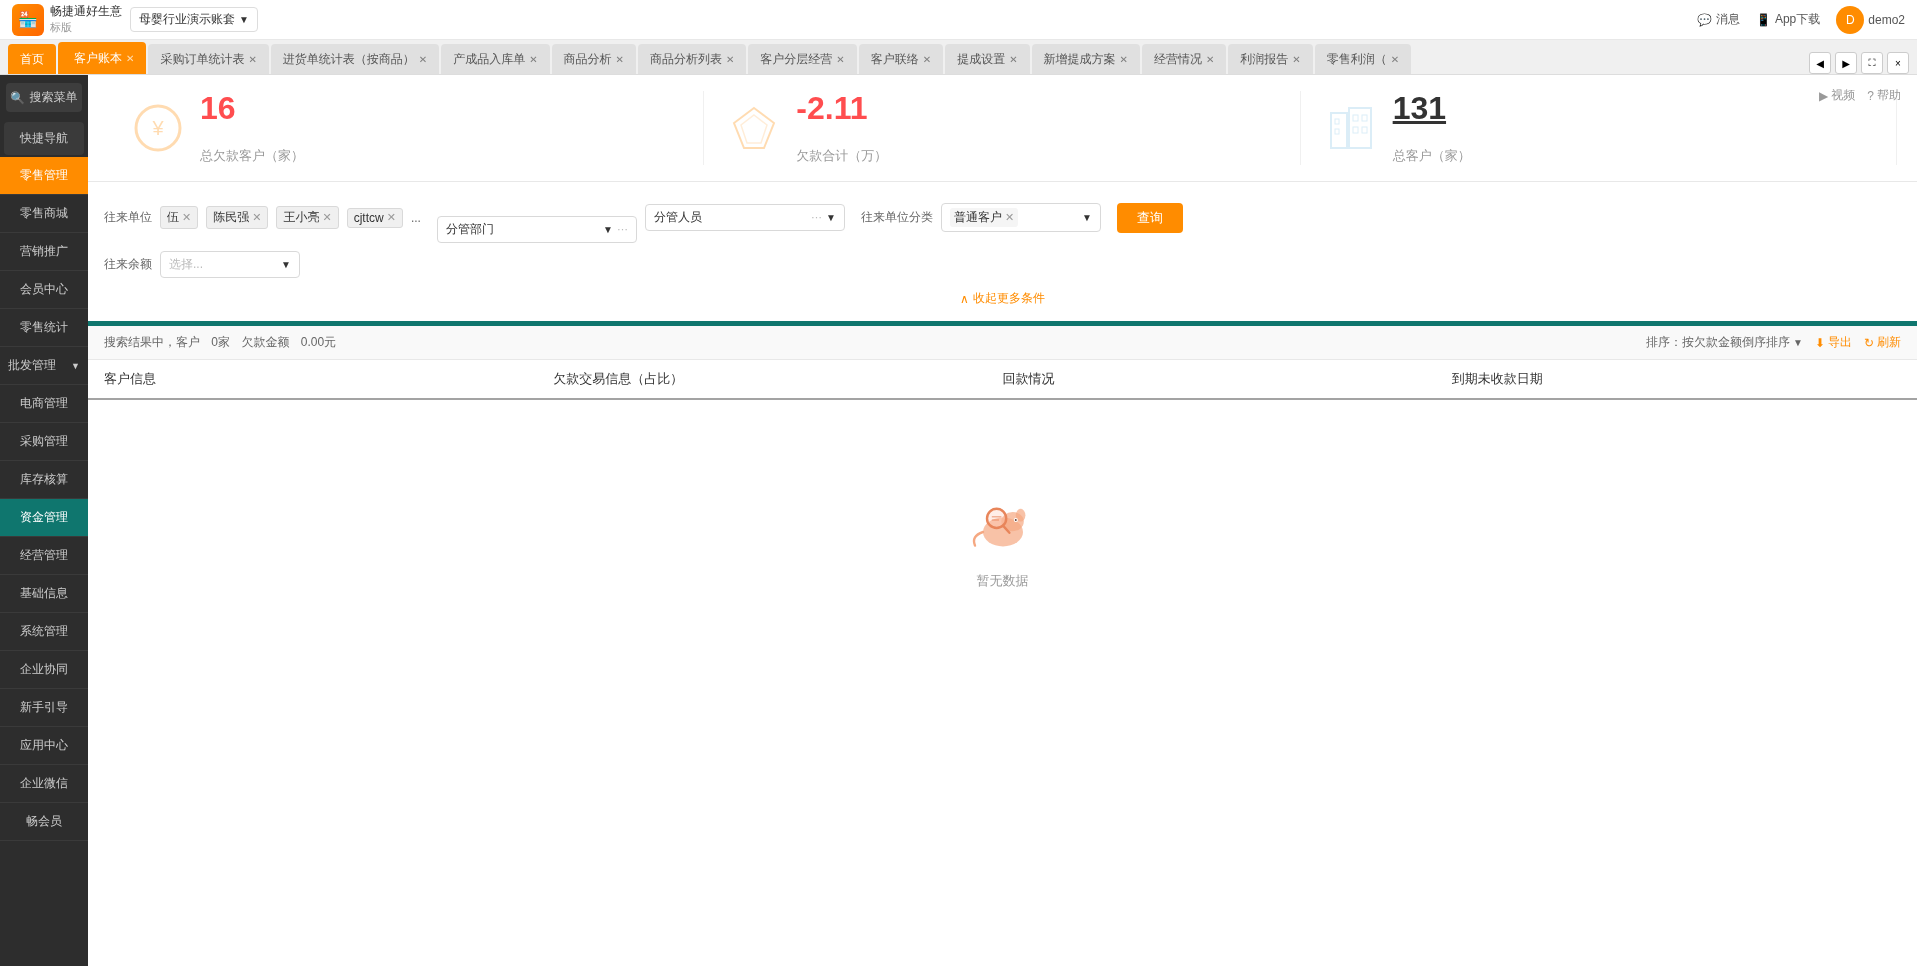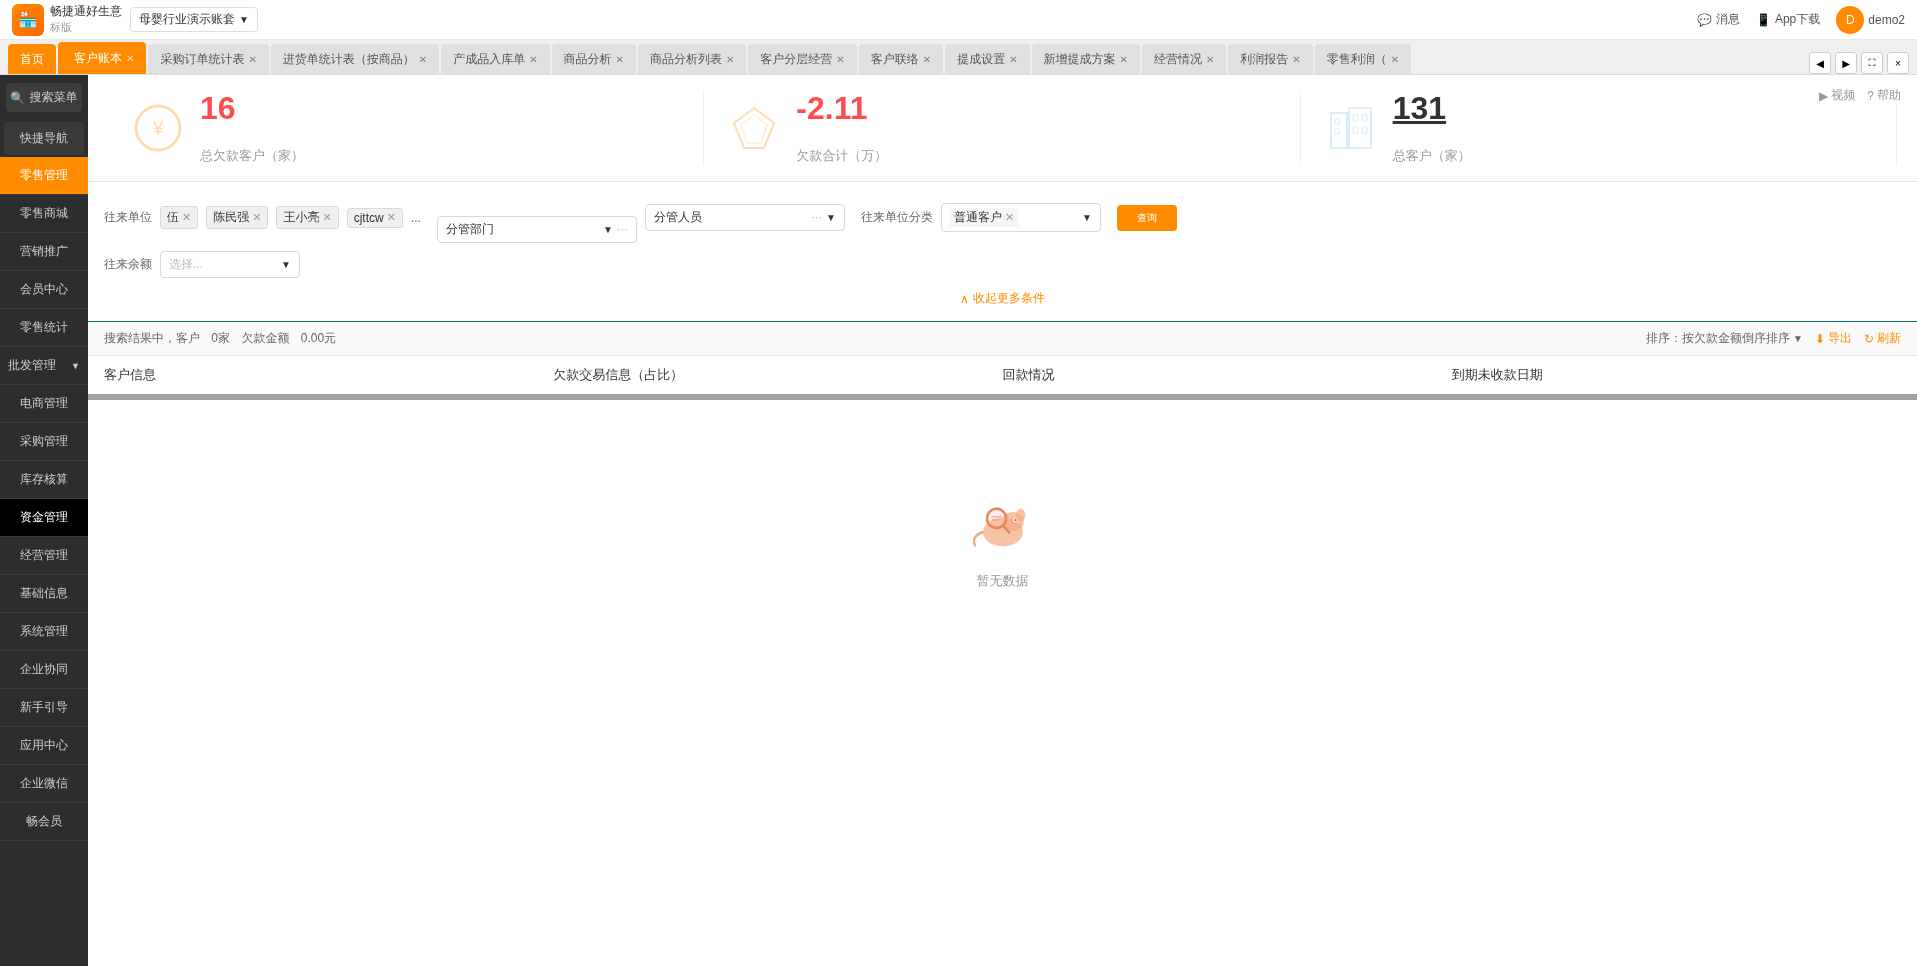--- a/index.html
+++ b/index.html
@@ -47,41 +47,41 @@
     .stat-icon { width: 60px; height: 60px; display: flex; align-items: center; justify-content: center; opacity: 0.3; }
     .stat-icon svg { width: 50px; height: 50px; }
     .stat-info { display: flex; flex-direction: column; }
     .stat-value { font-size: 32px; font-weight: bold; color: #ff4d4f; line-height: 1.1; }
     .stat-value.dark { color: #333; text-decoration: underline; }
     .stat-label { font-size: 13px; color: #999; margin-top: 21px; }
     .stats-actions { position: absolute; right: 16px; top: 12px; display: flex; gap: 12px; }
     .stats-action-link { color: #999; font-size: 12px; cursor: pointer; display: flex; align-items: center; gap: 3px; }
 
     
-    .filter-area { background: white; padding: 10px 16px; border-bottom: 1px solid #0f766e; flex-shrink: 0; }
+    .filter-area { background: white; padding: 10px 16px; border-bottom: 5px solid #0f766e; flex-shrink: 0; }
     .filter-row { display: flex; align-items: center; gap: 8px; margin-bottom: 8px; flex-wrap: wrap; }
     .filter-label { font-size: 12px; color: #666; white-space: nowrap; }
     .filter-tag { display: inline-flex; align-items: center; gap: 3px; background: #f0f0f0; border: 1px solid #d9d9d9; border-radius: 3px; padding: 2px 6px; font-size: 12px; color: #333; }
     .filter-tag .remove { color: #999; cursor: pointer; font-size: 11px; }
     .filter-more { color: #666; cursor: pointer; font-size: 12px; }
     .filter-select { display: flex; align-items: center; gap: 4px; border: 1px solid #d9d9d9; border-radius: 4px; padding: 4px 8px; font-size: 12px; color: #333; background: white; cursor: pointer; min-width: 100px; }
     .filter-select-wide { min-width: 200px; }
     .collapse-btn { display: flex; align-items: center; gap: 4px; color: #ff8c00; font-size: 12px; cursor: pointer; justify-content: center; padding: 4px; }
 
     
     .results-bar { background: #f9f9f9; padding: 8px 16px; display: flex; align-items: center; justify-content: space-between; border-bottom: 1px solid #e8e8e8; flex-shrink: 0; }
     .results-info { font-size: 12px; color: #666; }
     .results-info span { margin-right: 8px; }
     .results-actions { display: flex; gap: 12px; font-size: 12px; color: #666; }
     .sort-select { display: flex; align-items: center; gap: 3px; cursor: pointer; }
     .action-link { color: #ff8c00; cursor: pointer; display: flex; align-items: center; gap: 3px; }
 
     
     .table-area { flex: 1; overflow-y: auto; background: white; }
-    .table-header { display: grid; grid-template-columns: 2fr 2fr 2fr 2fr; padding: 10px 16px; background: white; border-bottom: 6px solid #a3a3a3; }
+    .table-header { display: grid; grid-template-columns: 2fr 2fr 2fr 2fr; padding: 10px 16px; background: white; border-bottom: 2px solid #a3a3a3; }
     .table-header-cell { font-size: 13px; color: #333; font-weight: 500; }
     .empty-area { display: flex; flex-direction: column; align-items: center; justify-content: center; padding: 80px 20px; }
     .empty-text { color: #999; font-size: 13px; margin-top: 12px; }
 
     
     .mouse-icon { width: 80px; height: 80px; }
 
     .chevron { font-size: 10px; }
   </style>
 </head>
@@ -214,21 +214,21 @@
     </div>
     <div class="sidebar-item">
       <span>电商管理</span>
     </div>
     <div class="sidebar-item">
       <span>采购管理</span>
     </div>
     <div class="sidebar-item">
       <span>库存核算</span>
     </div>
-    <div class="sidebar-item" style="background:#000000;color:white;">
+    <div class="sidebar-item" style="background:#0f766e;color:white;">
       <span>资金管理</span>
     </div>
     <div class="sidebar-item">
       <span>经营管理</span>
     </div>
     <div class="sidebar-item">
       <span>基础信息</span>
     </div>
     <div class="sidebar-item">
       <span>系统管理</span>
@@ -349,21 +349,21 @@
         <span class="filter-label" style="margin-left:8px;">往来单位分类</span>
         <div class="filter-select" style="min-width:160px;">
           <div class="filter-tag" style="margin:0;border:none;background:#f5f5f5;padding:1px 4px;">
             <span>普通客户</span>
             <span class="remove">✕</span>
           </div>
           <span style="flex:1"></span>
           <span class="chevron">▼</span>
         </div>
 
-        <button style="background:#ff8c00;color:white;border:none;border-radius:4px;padding:6px 20px;font-size:10px;cursor:pointer;margin-left:8px;">查询</button>
+        <button style="background:#ff8c00;color:white;border:none;border-radius:4px;padding:6px 20px;font-size:13px;cursor:pointer;margin-left:8px;">查询</button>
       </div>
 
       <div class="filter-row">
         <span class="filter-label">往来余额</span>
         <div class="filter-select" style="min-width:140px;">
           <span style="color:#bbb;">选择...</span>
           <span style="flex:1"></span>
           <span class="chevron">▼</span>
         </div>
       </div>

